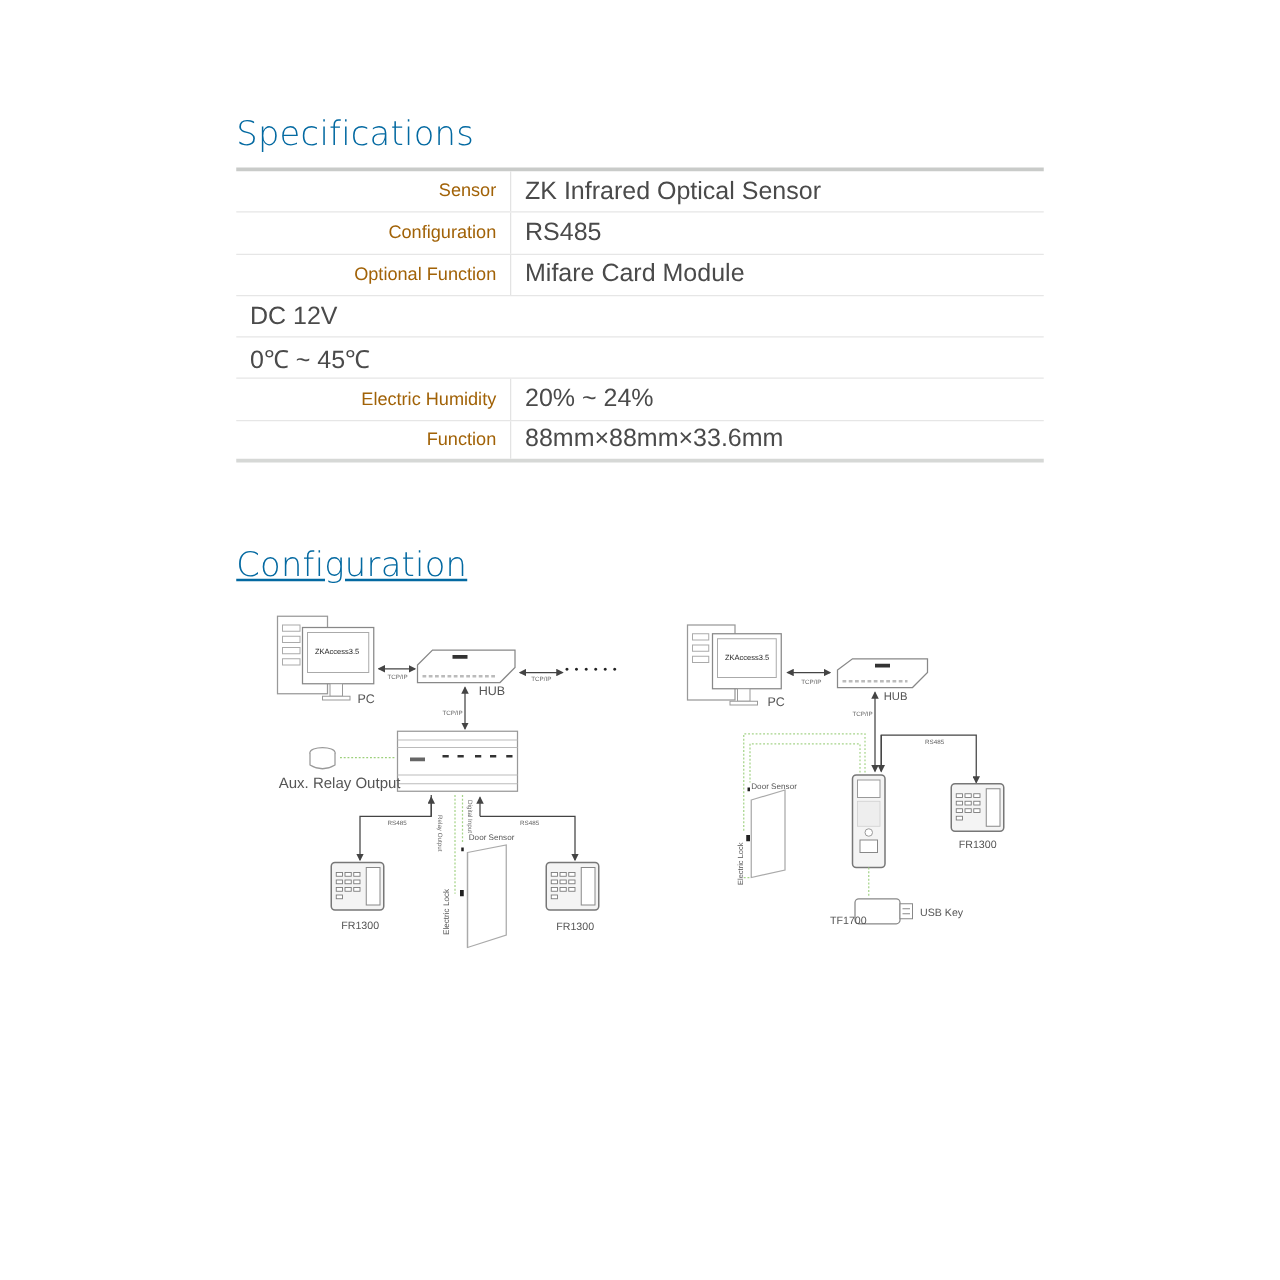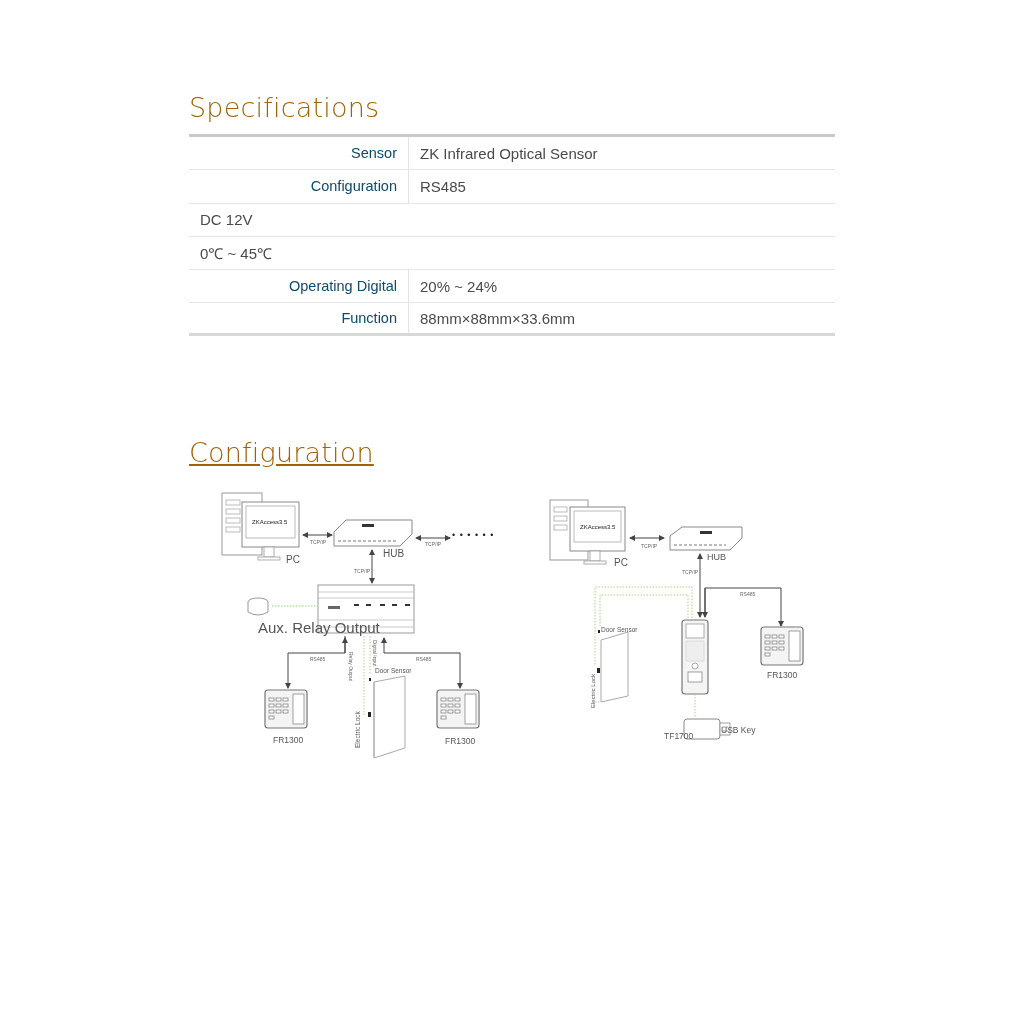--- a/index.html
+++ b/index.html
@@ -1,50 +1,54 @@
 <!DOCTYPE html>
 <html><head>
 <meta charset="utf-8">
 <style>
   html, body { margin:0; padding:0; background:#fff; }
   body { width:1024px; height:1024px; position:relative; overflow:hidden; font-family:"Liberation Sans", sans-serif; }
-  .section-title { position:absolute; left:189px; font-size:27px; color:#a16207; font-weight:normal; letter-spacing:0.2px; font-family:"DejaVu Sans", sans-serif; font-weight:200; }
+  .section-title { position:absolute; left:189px; font-size:27px; color:#0369a1; font-weight:normal; letter-spacing:0.2px; font-family:"DejaVu Sans", sans-serif; font-weight:200; }
   #spec-title { top:92px; }
   #config-title { top:437px;text-decoration:underline; }
   .spec-table { position:absolute; left:189px; top:134px; width:646px; border-top:3px solid #c9cbc9; border-bottom:3px solid #d6d8d6; }
   .spec-row { display:flex; height:32.3px; border-bottom:1px solid #e6e6e6; align-items:center; }
   .spec-row:last-child { border-bottom:none; height:30px; }
-  .spec-label { width:220px; text-align:right; padding-right:11px; color:#0c4a6e; font-size:14.5px; box-sizing:border-box; height:100%; display:flex; align-items:center; justify-content:flex-end; border-right:1px solid #e3e3e3; }
-  .spec-value { padding-left:11px; color:#4a4a4a; font-size:15px; }
+  .spec-label { width:220px; text-align:right; padding-right:11px; color:#a16207; font-size:14.5px; box-sizing:border-box; height:100%; display:flex; align-items:center; justify-content:flex-end; border-right:1px solid #e3e3e3; }
+  .spec-value { padding-left:11px; color:#4a4a4a; font-size:20px; }
   .diagram { position:absolute; }
   .lbl { position:absolute; font-size:9px; color:#555; white-space:nowrap; }
   .tiny { position:absolute; font-size:5px; color:#666; white-space:nowrap; }
 </style>
 </head>
 <body>
 
 <div id="spec-title" class="section-title">Specifications</div>
 
 <div class="spec-table">
   <div class="spec-row">
     <div class="spec-label">Sensor</div>
     <div class="spec-value">ZK Infrared Optical Sensor</div>
   </div>
   <div class="spec-row">
     <div class="spec-label">Configuration</div>
     <div class="spec-value">RS485</div>
   </div>
   <div class="spec-row">
+    <div class="spec-label">Optional Function</div>
+    <div class="spec-value">Mifare Card Module</div>
+  </div>
+  <div class="spec-row">
     <div class="spec-value">DC 12V</div>
   </div>
   <div class="spec-row">
     <div class="spec-value">0℃ ~ 45℃</div>
   </div>
   <div class="spec-row">
-    <div class="spec-label">Operating Digital</div>
+    <div class="spec-label">Electric Humidity</div>
     <div class="spec-value">20% ~ 24%</div>
   </div>
   <div class="spec-row">
     <div class="spec-label">Function</div>
     <div class="spec-value">88mm×88mm×33.6mm</div>
   </div>
 </div>
 
 <div id="config-title" class="section-title">Configuration</div>
 
@@ -217,34 +221,34 @@
     </g>
   </svg>
 
   <div class="lbl" style="left:252px;top:519px;font-size:6px;color:#222;">ZKAccess3.5</div>
   <div class="lbl" style="left:286px;top:554px;font-size:10px;">PC</div>
   <div class="lbl" style="left:383px;top:548px;font-size:10px;">HUB</div>
   <div class="tiny" style="left:310px;top:539px;">TCP/IP</div>
   <div class="tiny" style="left:425px;top:541px;">TCP/IP</div>
   <div class="tiny" style="left:354px;top:568px;">TCP/IP</div>
   <div class="lbl" style="left:452px;top:530px;font-size:9px;color:#222;letter-spacing:1px;">• • • • • •</div>
-  <div class="lbl" style="left:223px;top:619px;font-size:15px;margin-left:35px;">Aux. Relay Output</div>
+  <div class="lbl" style="left:223px;top:619px;font-size:12px;">Aux. Relay Output</div>
   <div class="tiny" style="left:310px;top:656px;">RS485</div>
   <div class="tiny" style="left:416px;top:656px;">RS485</div>
   <div class="tiny" style="left:354px;top:652px;transform:rotate(90deg);transform-origin:left top;">Relay Output</div>
   <div class="tiny" style="left:378px;top:640px;transform:rotate(90deg);transform-origin:left top;">Digital Input</div>
   <div class="lbl" style="left:375px;top:667px;font-size:6.5px;">Door Sensor</div>
   <div class="lbl" style="left:354px;top:748px;font-size:6.5px;transform:rotate(-90deg);transform-origin:left top;">Electric Lock</div>
   <div class="lbl" style="left:273px;top:735px;font-size:8.5px;">FR1300</div>
   <div class="lbl" style="left:445px;top:736px;font-size:8.5px;">FR1300</div>
 
   <div class="lbl" style="left:580px;top:524px;font-size:6px;color:#222;">ZKAccess3.5</div>
   <div class="lbl" style="left:614px;top:557px;font-size:10px;">PC</div>
   <div class="lbl" style="left:707px;top:552px;font-size:9px;">HUB</div>
   <div class="tiny" style="left:641px;top:543px;">TCP/IP</div>
   <div class="tiny" style="left:682px;top:569px;">TCP/IP</div>
   <div class="tiny" style="left:740px;top:591px;">RS485</div>
   <div class="lbl" style="left:601px;top:626px;font-size:6.5px;">Door Sensor</div>
   <div class="lbl" style="left:590px;top:708px;font-size:6px;transform:rotate(-90deg);transform-origin:left top;">Electric Lock</div>
   <div class="lbl" style="left:664px;top:731px;font-size:8.5px;">TF1700</div>
   <div class="lbl" style="left:767px;top:670px;font-size:8.5px;">FR1300</div>
-  <div class="lbl" style="left:721px;top:725px;font-size:8.5px;">USB Key</div>
+  <div class="lbl" style="left:736px;top:725px;font-size:8.5px;">USB Key</div>
 </div>
 
 </body></html>

